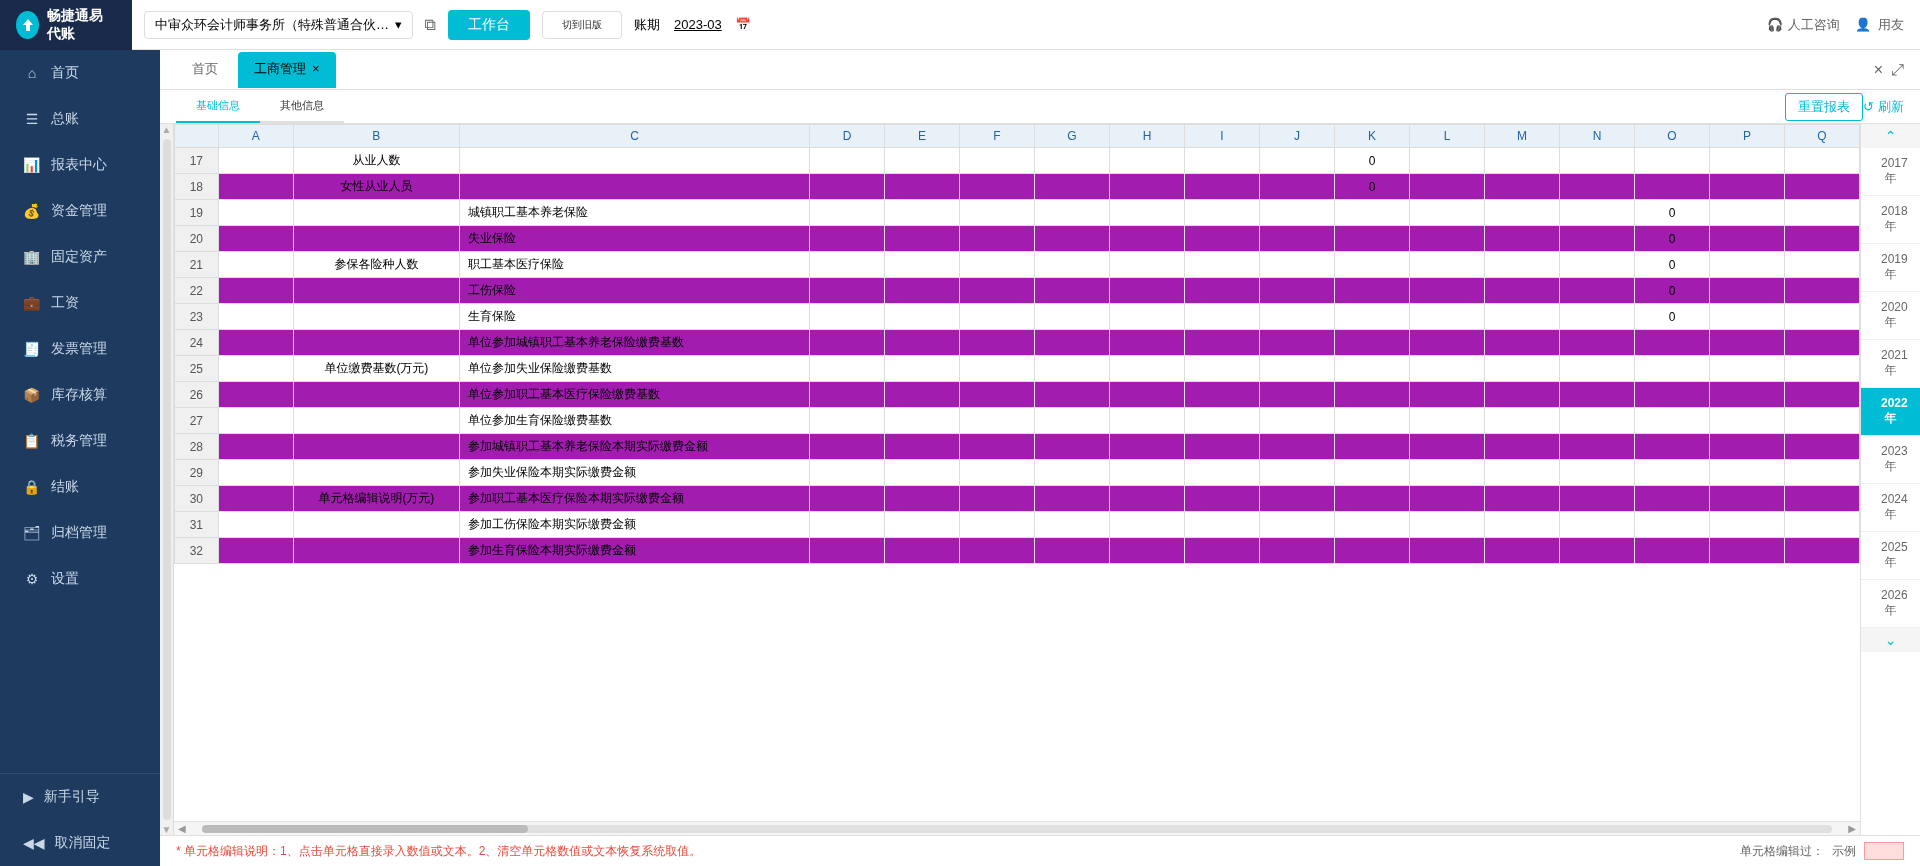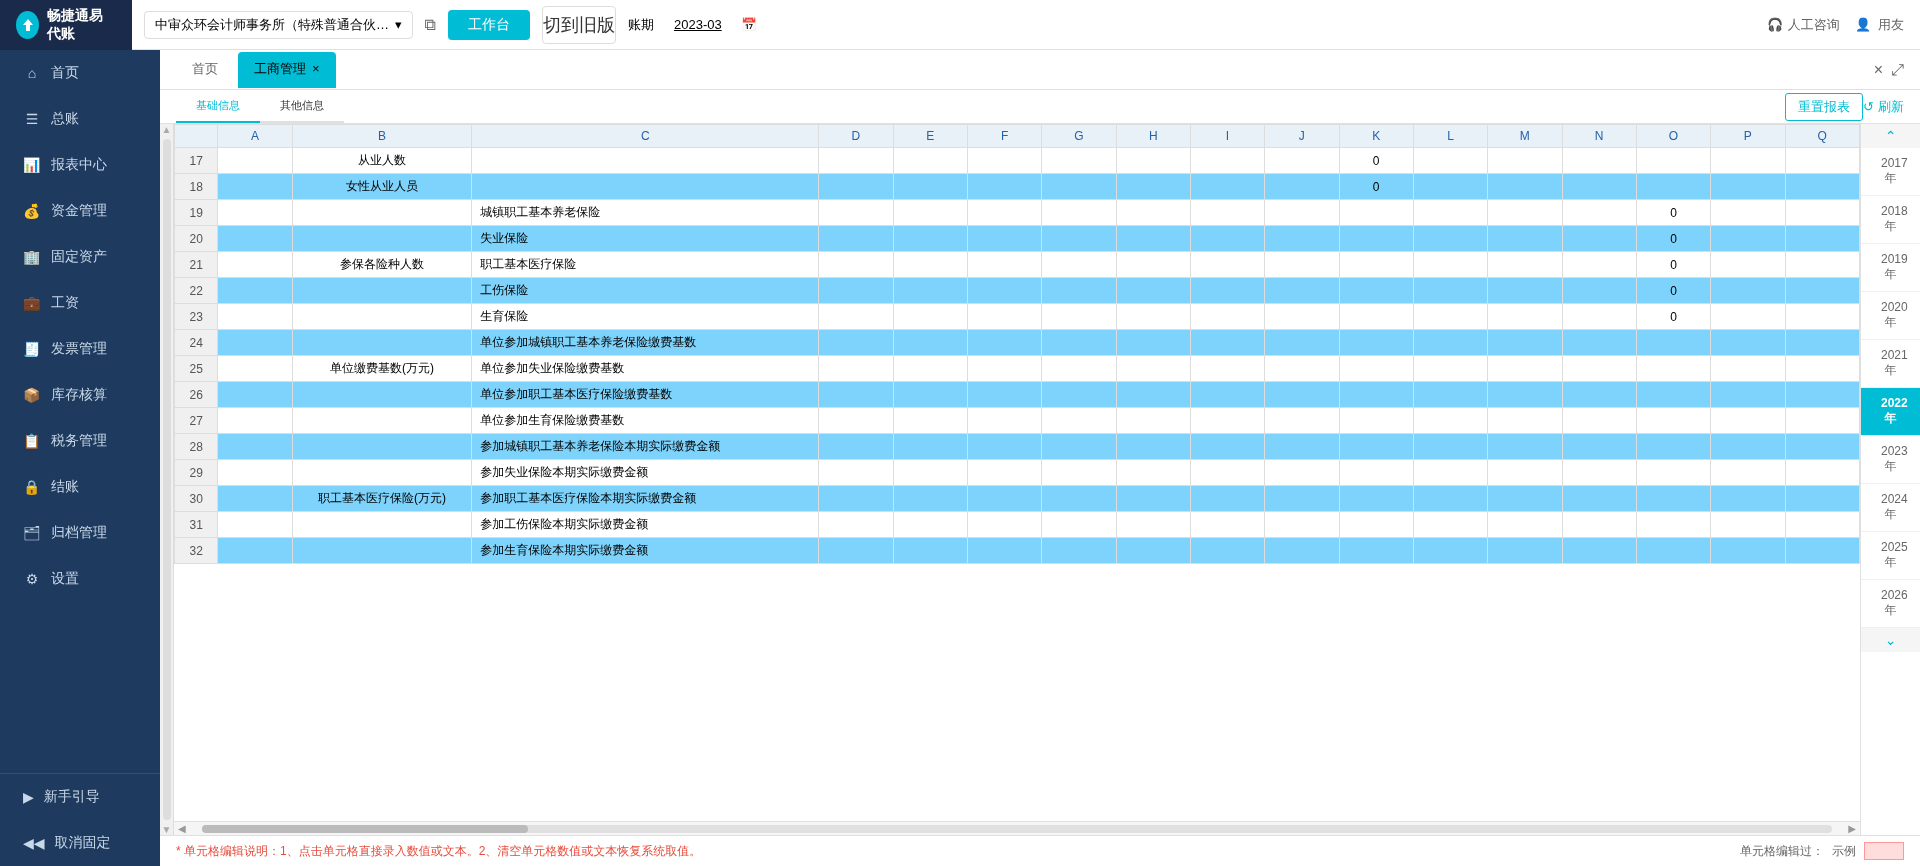--- a/index.html
+++ b/index.html
@@ -22,23 +22,23 @@
       display: flex; align-items: center; gap: 6px;
       border: 1px solid #ddd; border-radius: 4px; padding: 4px 10px;
       font-size: 13px; cursor: pointer; max-width: 280px;
     }
     .workbench-btn {
       background: #00bcd4; color: #fff; border: none;
       padding: 6px 20px; border-radius: 4px; font-size: 14px; cursor: pointer;
     }
     .old-version-btn {
       border: 1px solid #ddd; background: #fff; color: #333;
-      padding: 6px 0; border-radius: 4px; font-size: 18px; cursor: pointer;
-    }
-    .period-area { display: flex; align-items: center; gap: 20px; font-size: 13px; justify-content: space-between; }
+      padding: 6px 19px; border-radius: 4px; font-size: 10px; cursor: pointer;
+    }
+    .period-area { display: flex; align-items: center; gap: 14px; font-size: 13px; justify-content: space-between; }
     .header-right { margin-left: auto; display: flex; align-items: center; gap: 16px; }
     .consult-btn { display: flex; align-items: center; gap: 4px; color: #666; cursor: pointer; }
     .user-area { display: flex; align-items: center; gap: 6px; color: #666; cursor: pointer; }
 
     
     .main-layout { display: flex; height: calc(866px - 50px); }
 
     
     .sidebar {
       width: 160px; background: #1e3a5f; color: #fff;
@@ -104,21 +104,21 @@
     }
     .col-header {
       background: #f0f0f0; text-align: center; font-weight: normal;
       color: #555; min-width: 60px; position: sticky; top: 0; z-index: 2;
     }
     .col-header.col-a { min-width: 30px; }
     .row-num {
       background: #f0f0f0; text-align: center; color: #555; font-weight: normal;
       min-width: 35px; position: sticky; left: 0; z-index: 1;
     }
-    .row-even { background: #7dd3fc; }
+    .row-even { background: #a21caf; }
     .row-odd { background: #fff; }
 
     
     .col-letters-row th { background: #e8f0f8; color: #2563a8; font-size: 12px; }
 
     
     .year-panel {
       width: 60px; background: #fff; border-left: 1px solid #e0e0e0;
       display: flex; flex-direction: column; align-items: center;
       overflow-y: auto; flex-shrink: 0;
@@ -598,21 +598,21 @@
                   <td></td>
                   <td></td>
                   <td></td>
                   <td></td>
                   <td></td>
                 </tr>
 
                 <tr class="row-even">
                   <td class="row-num">30</td>
                   <td></td>
-                  <td style="text-align:center;">职工基本医疗保险(万元)</td>
+                  <td style="text-align:center;">单元格编辑说明(万元)</td>
                   <td>参加职工基本医疗保险本期实际缴费金额</td>
                   <td></td>
                   <td></td>
                   <td></td>
                   <td></td>
                   <td></td>
                   <td></td>
                   <td></td>
                   <td></td>
                   <td></td>

